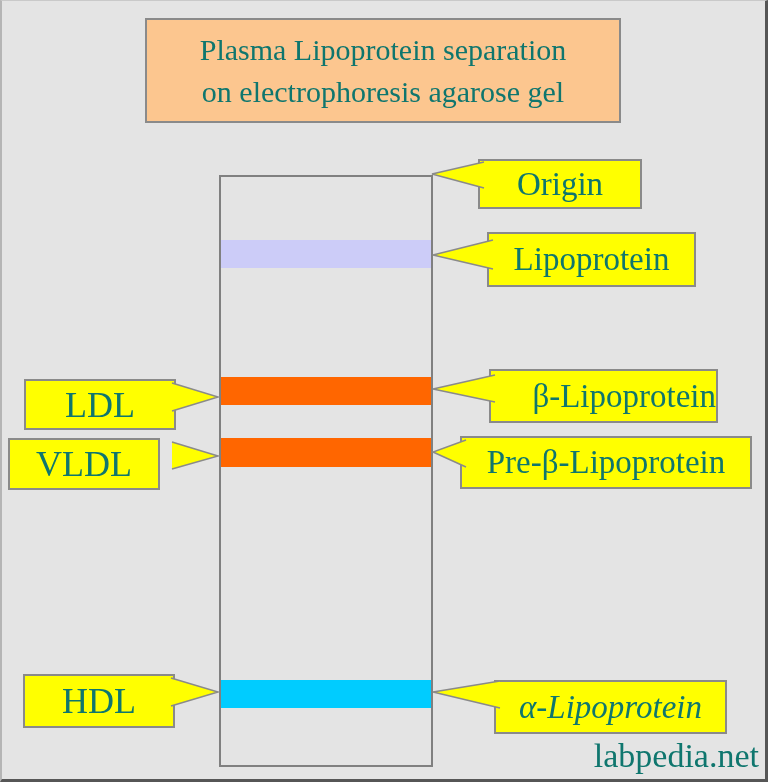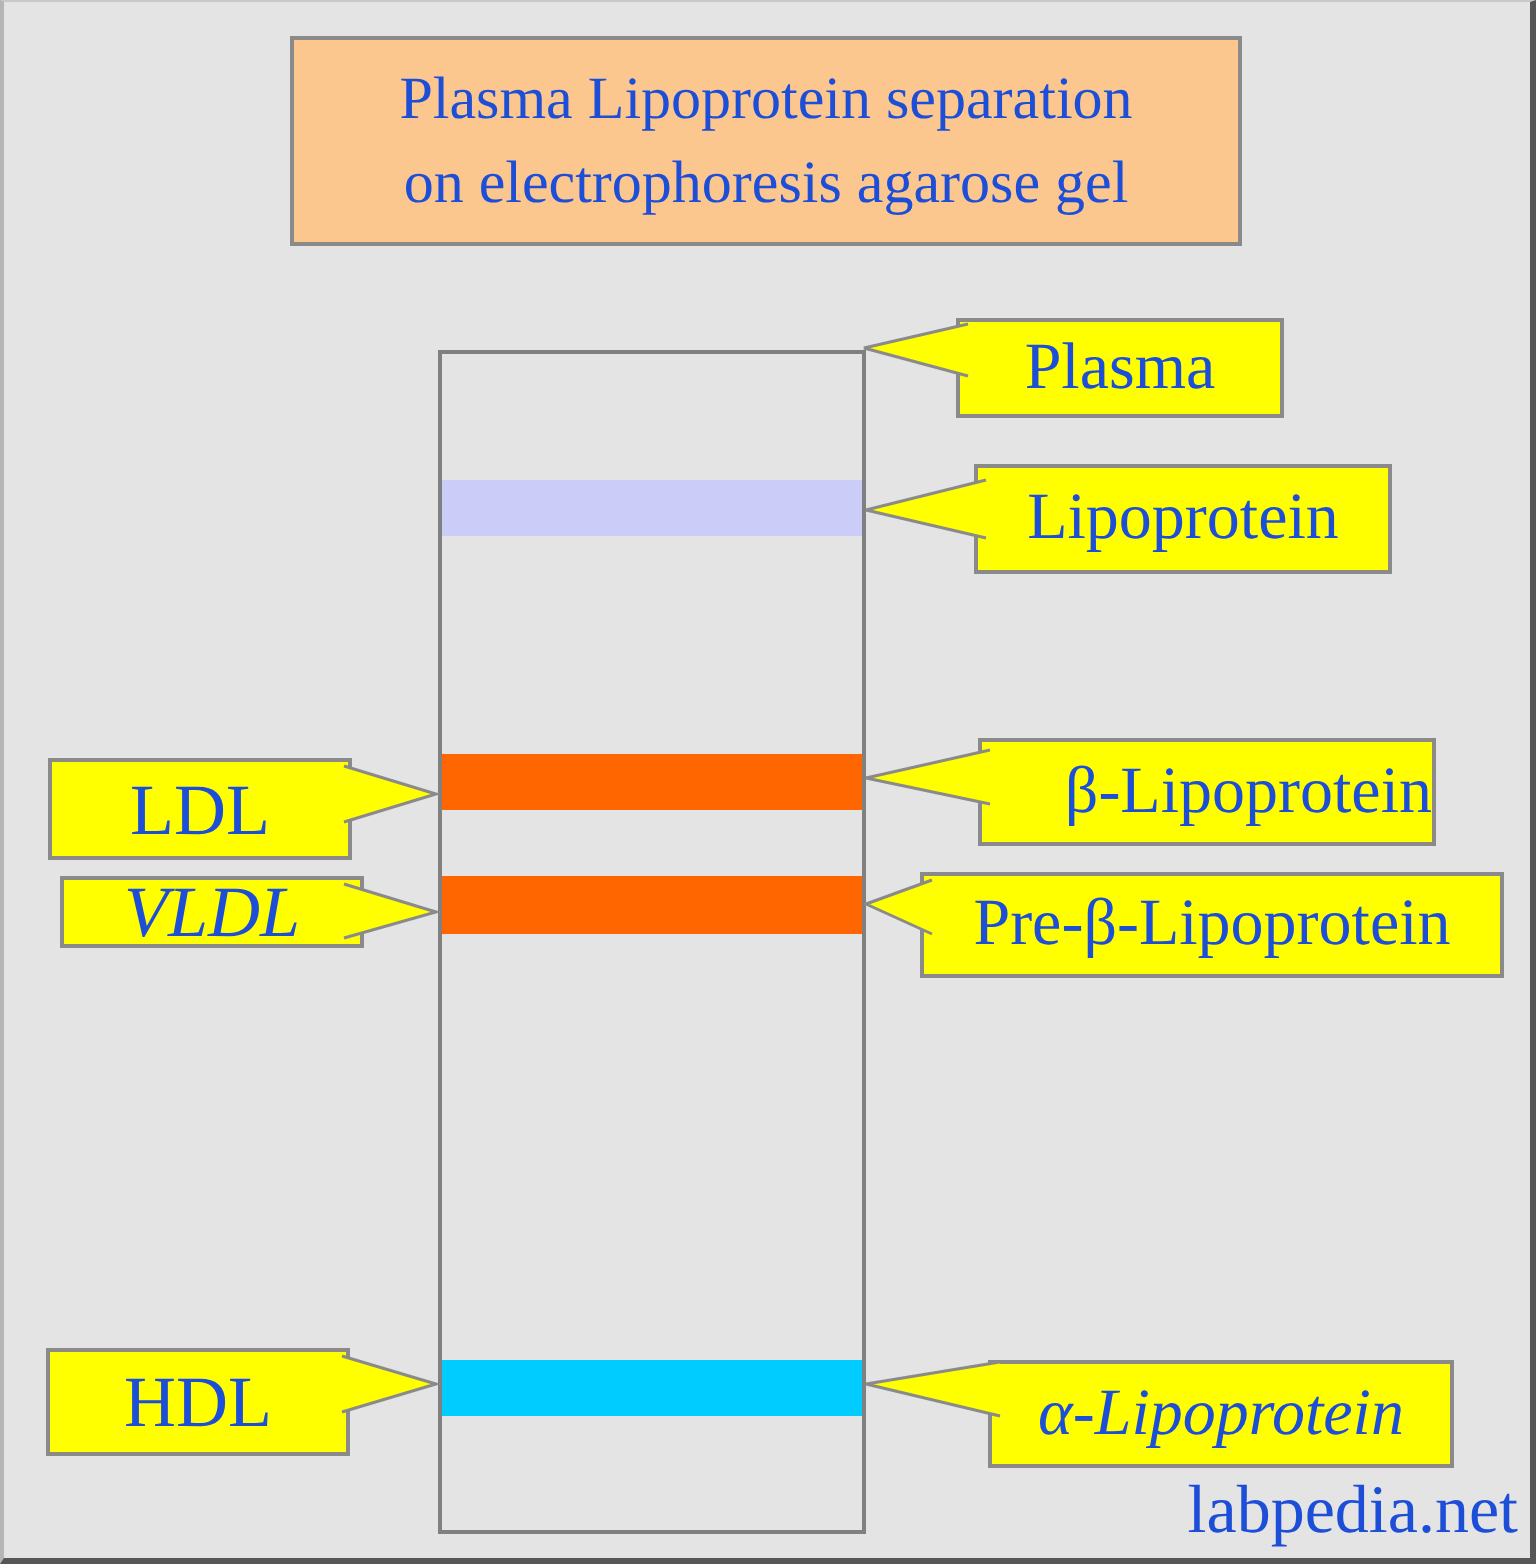--- a/index.html
+++ b/index.html
@@ -7,21 +7,21 @@
     position:relative;
     width:768px;height:782px;
     background:#e4e4e4;
     box-sizing:border-box;
     border-top:1px solid #c9c9c9;
     border-left:2px solid #b5b5b5;
     border-right:3px solid #565656;
     border-bottom:3px solid #565656;
     overflow:hidden;
     font-family:"Liberation Serif", serif;
-    color:#1d4ed8;
+    color:#0f766e;
   }
   .abs{position:absolute;box-sizing:border-box;}
   
   #title-box{
     left:143px;top:17px;width:476px;height:105px;
     background:#fcc68f;
     border:2px solid #8a8a8a;
     display:flex;flex-direction:column;justify-content:center;align-items:center;
     font-size:30px;line-height:42px;text-align:center;
   }
@@ -39,21 +39,21 @@
   
   .callout{
     background:#ffff00;
     border:2px solid #8a8a8a;
     display:flex;align-items:center;justify-content:center;
     white-space:nowrap;
   }
   .callout.left-side{font-size:36px;}
   .callout.right-side{font-size:33px;}
   #co-ldl  {left:22px;top:378px;width:152px;height:51px;}
-  #co-vldl {left:28px;top:437px;width:152px;height:36px;font-style:italic;}
+  #co-vldl {left:6px;top:437px;width:152px;height:52px;}
   #co-hdl  {left:21px;top:673px;width:152px;height:54px;}
   #co-origin     {left:476px;top:158px;width:164px;height:50px;}
   #co-chylo      {left:485px;top:231px;width:209px;height:55px;}
   #co-beta       {left:487px;top:368px;width:229px;height:54px;justify-content:flex-end;}
   #co-prebeta    {left:458px;top:435px;width:292px;height:53px;text-align:right;}
   #co-alpha      {left:492px;top:679px;width:233px;height:54px;font-style:italic;}
   
   #tails{left:0;top:0;width:768px;height:782px;pointer-events:none;}
   
   #watermark{
@@ -82,21 +82,21 @@
     <span>LDL</span>
   </div>
   <div id="co-vldl" class="abs callout left-side">
     <span>VLDL</span>
   </div>
   <div id="co-hdl" class="abs callout left-side">
     <span>HDL</span>
   </div>
 
   <div id="co-origin" class="abs callout right-side">
-    <span>Plasma</span>
+    <span>Origin</span>
   </div>
   <div id="co-chylo" class="abs callout right-side">
     <span>Lipoprotein</span>
   </div>
   <div id="co-beta" class="abs callout right-side">
     <span>β-Lipoprotein</span>
   </div>
   <div id="co-prebeta" class="abs callout right-side">
     <span>Pre-β-Lipoprotein</span>
   </div>

